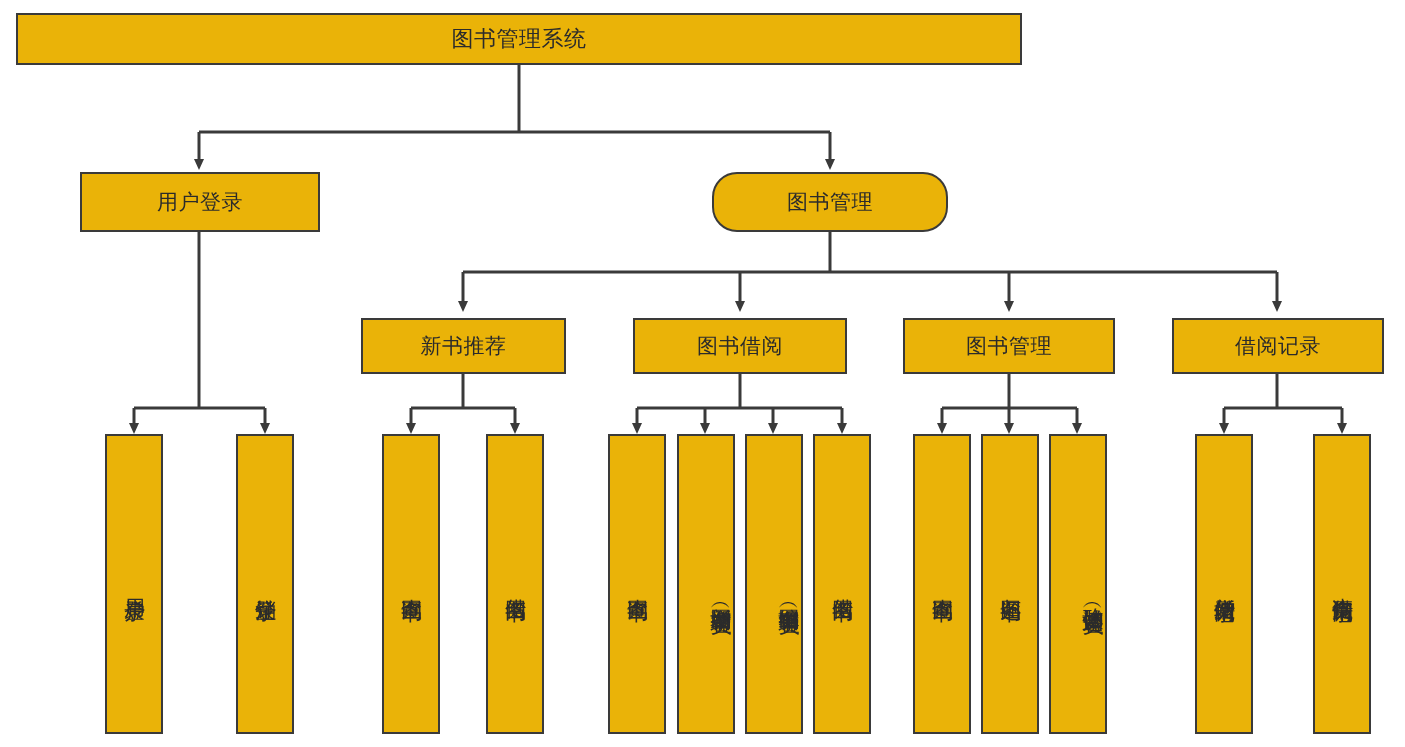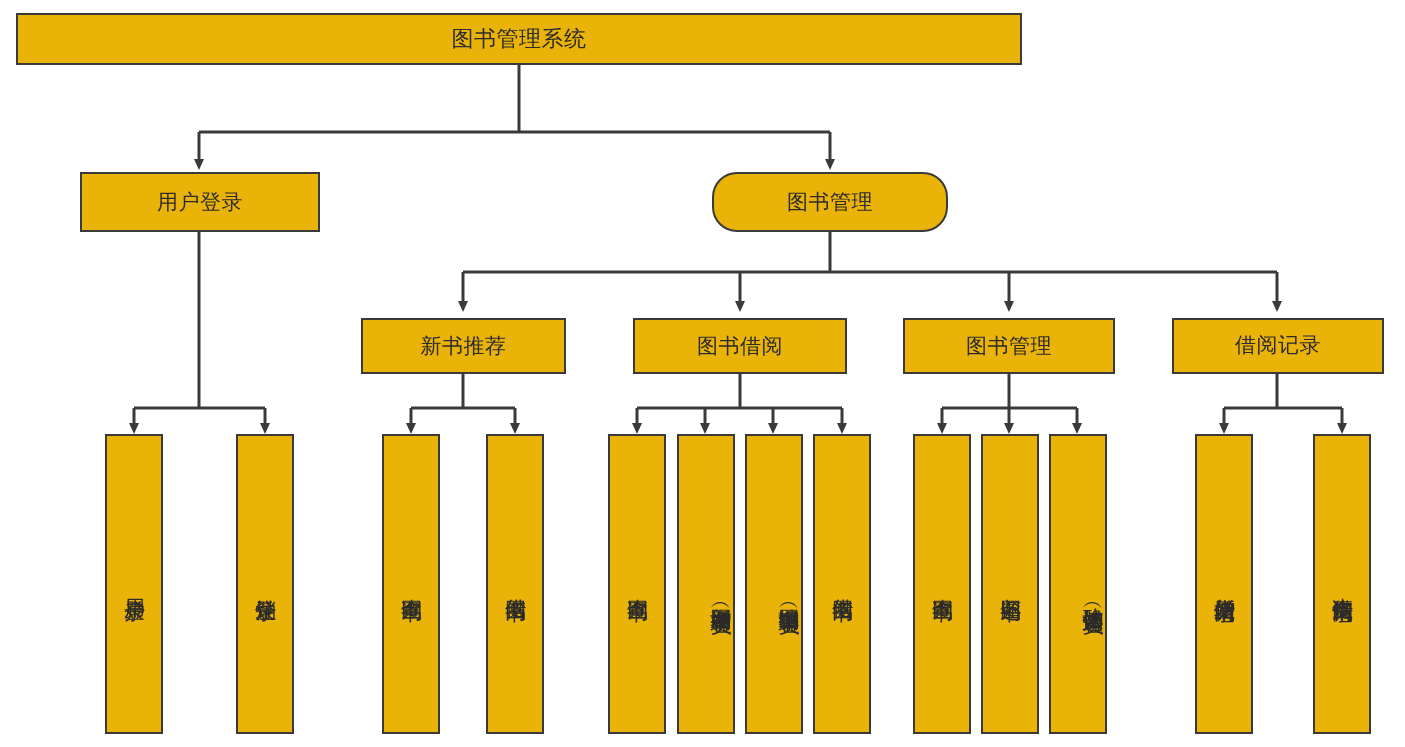--- a/index.html
+++ b/index.html
@@ -139,21 +139,21 @@
   </div>
 
   <div class="node node-h" style="left:361px; top:318px; width:205px; height:56px;">
     <span>新书推荐</span>
   </div>
 
   <div class="node node-h" style="left:903px; top:318px; width:212px; height:56px;">
     <span>图书管理</span>
   </div>
 
-  <div class="node node-h" style="left:1172px; top:318px; width:212px; height:56px;font-family:Liberation Mono, monospace;">
+  <div class="node node-h" style="left:1172px; top:318px; width:212px; height:56px;">
     <span>借阅记录</span>
   </div>
 
   <div class="node node-v short" style="left:105px; top:434px; width:58px; height:300px;">
     <span>用户登录</span>
   </div>
 
   <div class="node node-v short" style="left:236px; top:434px; width:58px; height:300px;">
     <span>注销登录</span>
   </div>

